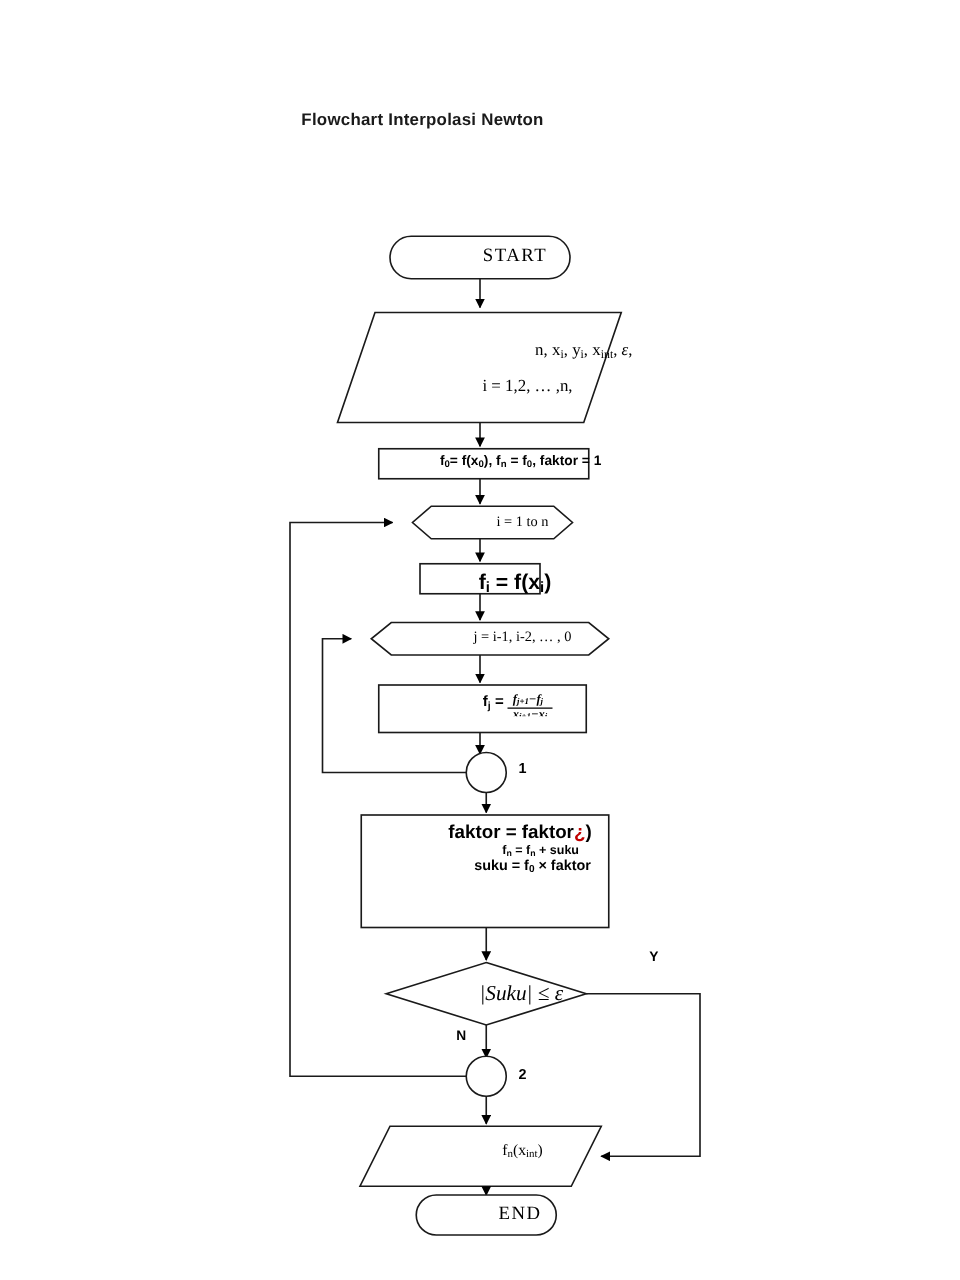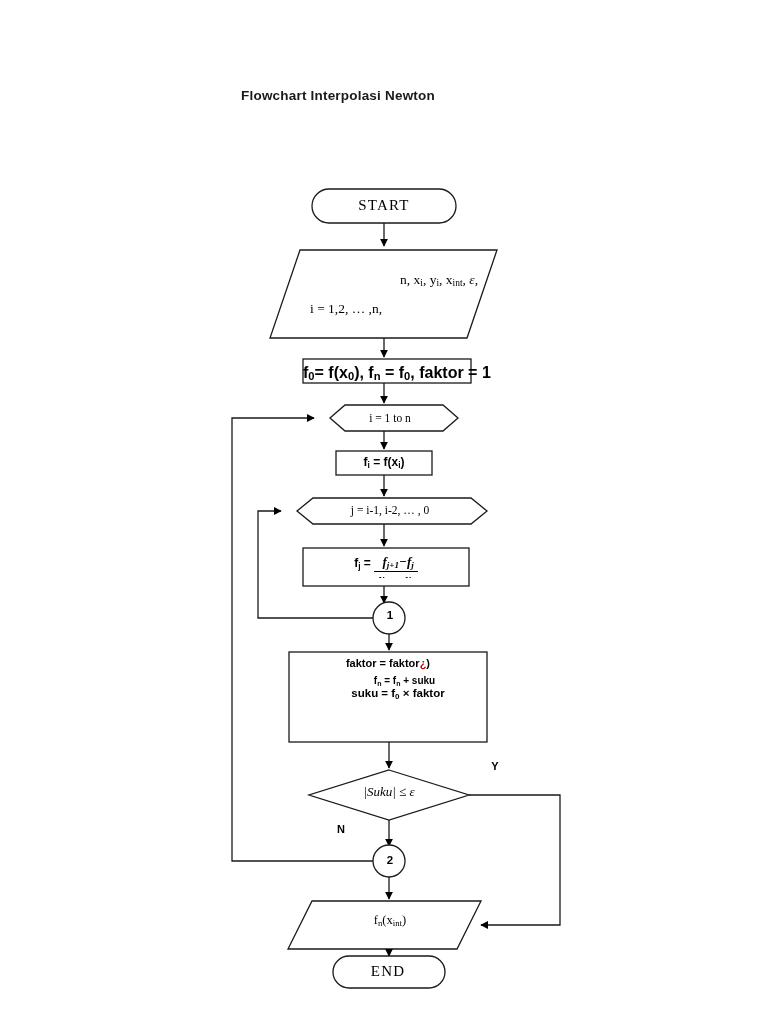--- a/index.html
+++ b/index.html
@@ -34,66 +34,67 @@
     top: 0;
   }
 
   
   .node-text {
     position: absolute;
     text-align: center;
     color: #000;
     line-height: 1.25;
     white-space: nowrap;
+    margin-left: 28px;
   }
   .serif {
     font-family: "Liberation Serif", serif;
   }
   .sans-b {
     font-family: "Liberation Sans", sans-serif;
     font-weight: bold;
   }
 
   .t-start   { left: 312px; top: 196px; width: 144px; font-size: 15px; letter-spacing: 1.2px; }
   .t-end     { left: 332px; top: 962px; width: 112px; font-size: 15px; letter-spacing: 1.2px; }
 
   .t-input1  { left: 278px; top: 272px; width: 200px; font-size: 13.5px; text-align: right; padding-left: 32px; box-sizing: border-box; }
-  .t-input2  { left: 278px; top: 301px; width: 200px; font-size: 13.5px; text-align: left; padding-left: 32px; box-sizing: border-box; }
-
-  .t-init    { left: 303px; top: 363px; width: 171px; font-size: 16px; }
+  .t-input2  { left: 278px; top: 301px; width: 200px; font-size: 13.5px; text-align: center; padding-left: 32px; box-sizing: border-box; }
+
+  .t-init    { left: 303px; top: 363px; width: 171px; font-size: 11px; }
   .t-loop-i  { left: 330px; top: 411px; width: 120px; font-size: 11.5px; text-align: center; }
-  .t-fi      { left: 336px; top: 455px; width: 96px; font-size: 12px; }
+  .t-fi      { left: 336px; top: 455px; width: 96px; font-size: 17px; }
   .t-loop-j  { left: 300px; top: 503px; width: 180px; font-size: 11.5px; }
 
   .t-frac    { left: 303px; top: 553px; width: 166px; font-size: 12px; }
   .t-conn1   { left: 374px; top: 608px; width: 32px; font-size: 11.5px; }
   .t-conn2   { left: 374px; top: 853px; width: 32px; font-size: 11.5px; }
 
-  .t-proc1   { left: 289px; top: 657px; width: 198px; font-size: 11px; }
+  .t-proc1   { left: 289px; top: 657px; width: 198px; font-size: 15px; }
   .t-proc2   { left: 289px; top: 686px; width: 218px; font-size: 11.5px; }
   .t-proc3   { left: 289px; top: 675px; width: 231px; font-size: 10px; }
 
-  .t-dec     { left: 310px; top: 784px; width: 158px; font-size: 13px; }
+  .t-dec     { left: 310px; top: 784px; width: 158px; font-size: 17px; }
   .t-out     { left: 300px; top: 913px; width: 180px; font-size: 12.5px; }
 
   .t-y       { left: 480px; top: 760px; width: 30px; font-size: 11px; font-weight: bold; }
   .t-n       { left: 326px; top: 823px; width: 30px; font-size: 11px; font-weight: bold; }
 
   sub { font-size: 0.70em; vertical-align: -0.22em; }
   .ital { font-style: italic; }
   .red  { color: #c00000; }
 
   
   .frac-wrap {
     display: inline-block;
     vertical-align: middle;
-    text-align: right;
+    text-align: left;
     font-family: "Liberation Serif", serif;
     font-style: italic;
-    font-size: 13px;
+    font-size: 10px;
     position: relative;
     top: 2px;
   }
   .frac-num {
     display: block;
     padding: 0 4px 0px 4px;
     border-bottom: 1.2px solid #000;
     line-height: 1.05;
   }
   .frac-den {

